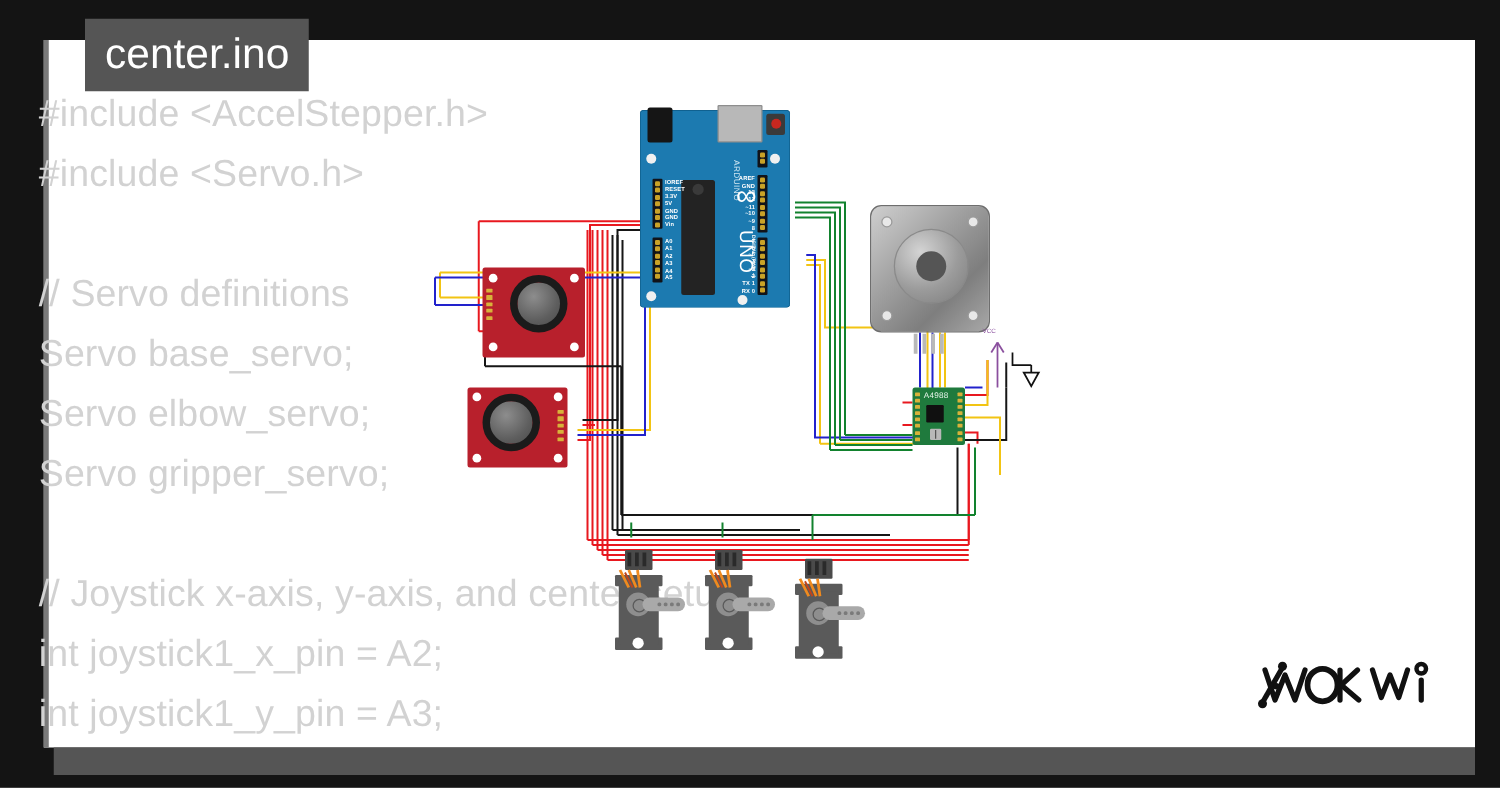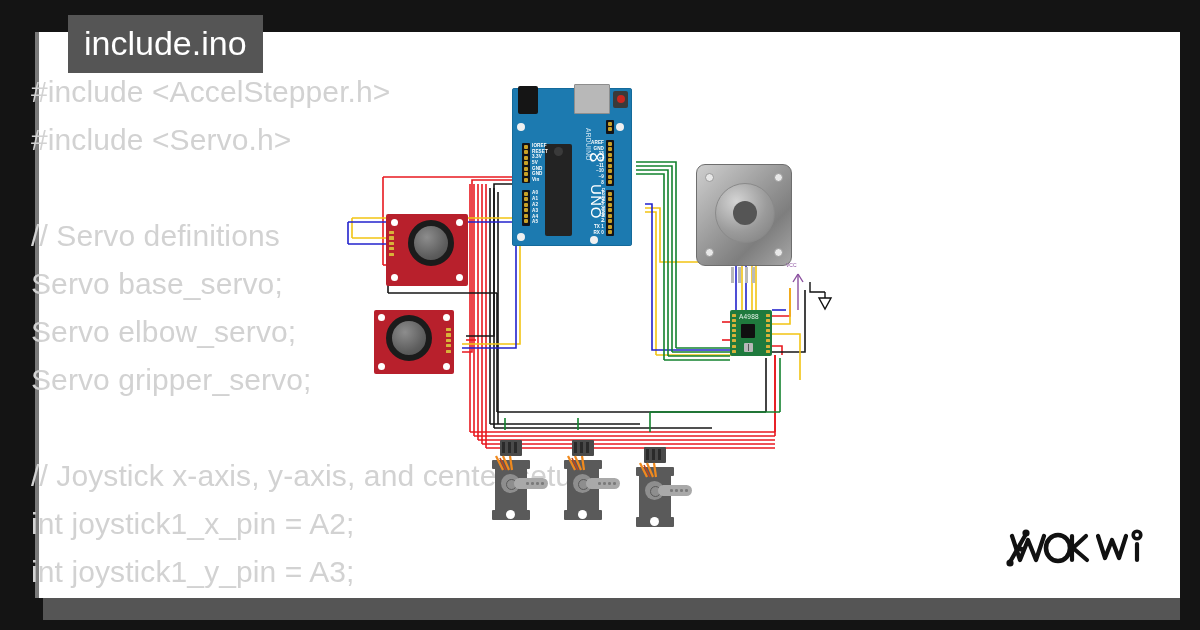--- a/index.html
+++ b/index.html
@@ -132,21 +132,21 @@
 </head>
 <body>
 
 <div id="root">
 
   <div class="panel"></div>
   <div class="bottom-bar"></div>
 
   <div class="code" id="codeblock"><div>#include &lt;AccelStepper.h&gt;</div><div>#include &lt;Servo.h&gt;</div><div class="blank"></div><div>// Servo definitions</div><div>Servo base_servo;</div><div>Servo elbow_servo;</div><div>Servo gripper_servo;</div><div class="blank"></div><div>// Joystick x-axis, y-axis, and center setup</div><div>int joystick1_x_pin = A2;</div><div>int joystick1_y_pin = A3;</div></div>
 
-  <div class="tab">include.ino</div>
+  <div class="tab">center.ino</div>
 
   <div class="diagram">
 
     <svg width="1200" height="630" style="position:absolute;left:0;top:0;">
       <g fill="none" stroke-width="1.6">
 
         <path d="M383,177 L383,265" stroke="#e8181f"></path>
         <path d="M383,177 L556,177" stroke="#e8181f"></path>
         <path d="M383,265 L389,265" stroke="#e8181f"></path>
         <path d="M462,352 L472,352 L472,180 L556,180" stroke="#e8181f"></path>

